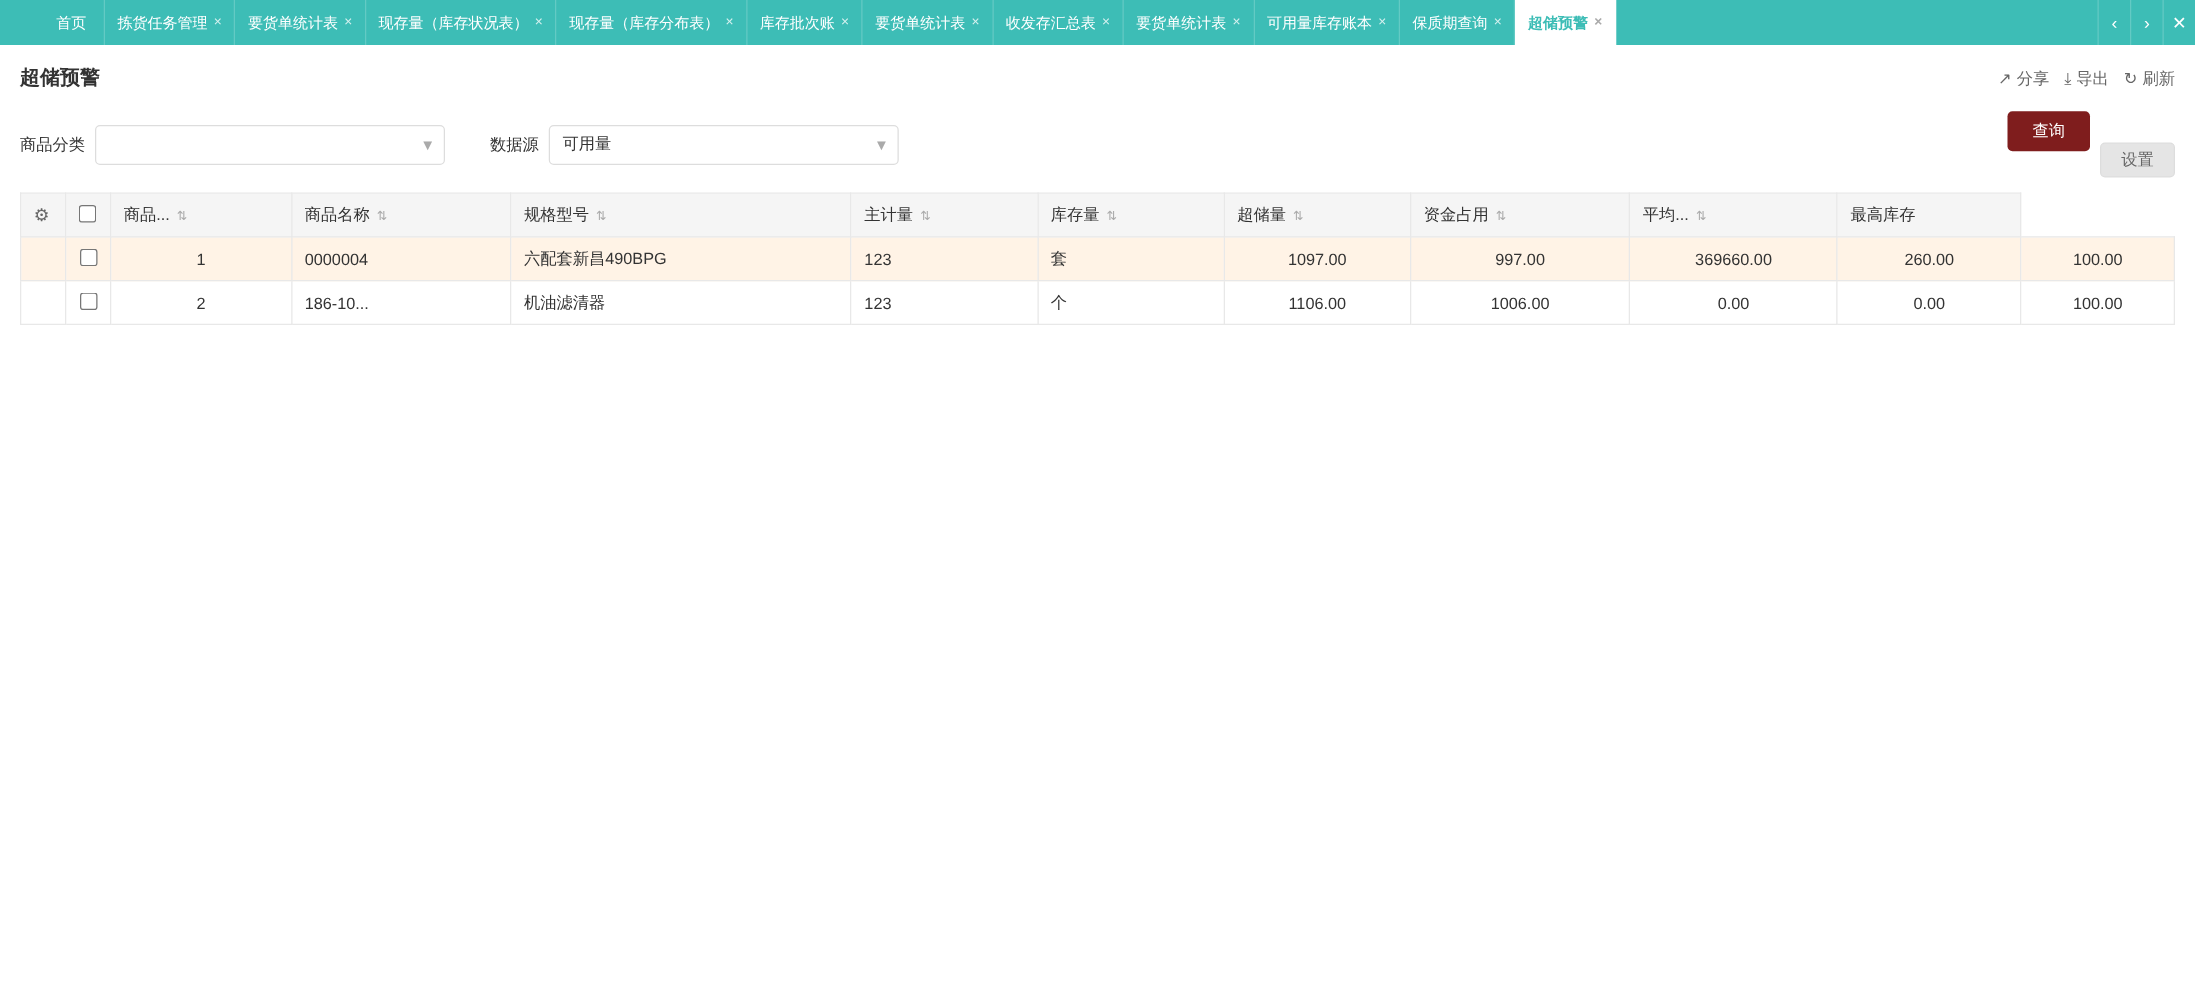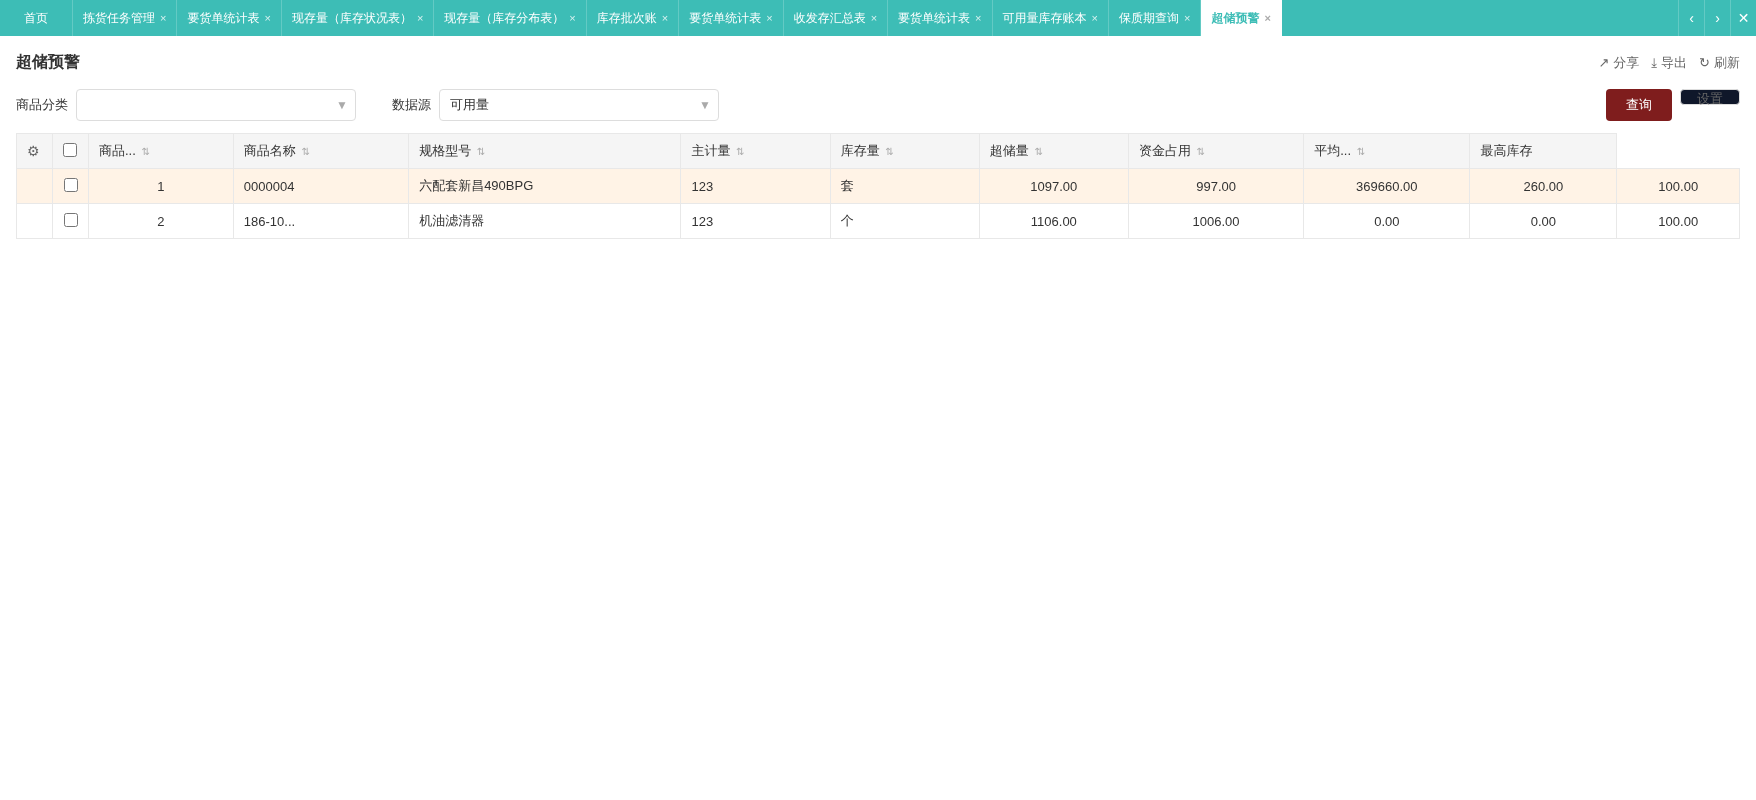--- a/index.html
+++ b/index.html
@@ -39,28 +39,29 @@
       font-weight: bold;
     }
     .nav-tab .close-btn {
       margin-left: 5px;
       font-size: 11px;
       color: rgba(255,255,255,0.8);
       cursor: pointer;
     }
     .nav-tab.active .close-btn { color: #aaa; }
     .nav-tab-home {
-      padding: 0 24px;
+      padding: 0 14px;
       color: #fff;
       font-size: 12px;
       cursor: pointer;
       border-right: 1px solid rgba(255,255,255,0.2);
       height: 100%;
       display: flex;
       align-items: center;
+      margin-left: 31px;
     }
     .nav-arrows {
       display: flex;
       align-items: center;
       height: 100%;
     }
     .nav-arrow {
       width: 26px;
       height: 100%;
       display: flex;
@@ -157,28 +158,29 @@
       background: #7f1d1d;
       color: #fff;
       border: none;
       border-radius: 4px;
       padding: 0 20px;
       height: 32px;
       font-size: 13px;
       cursor: pointer;
     }
     .btn-settings {
-      background: #0f172a;
+      background: #e5e5e5;
       color: #666;
       border: 1px solid #ddd;
       border-radius: 4px;
       padding: 0 16px;
-      height: 16px;
-      font-size: 13px;
-      cursor: pointer;
+      height: 28px;
+      font-size: 13px;
+      cursor: pointer;
+      margin-top: 25px;
     }
 
     
     .data-table {
       width: 100%;
       border-collapse: collapse;
       font-size: 13px;
     }
     .data-table th {
       background: #f5f5f5;

